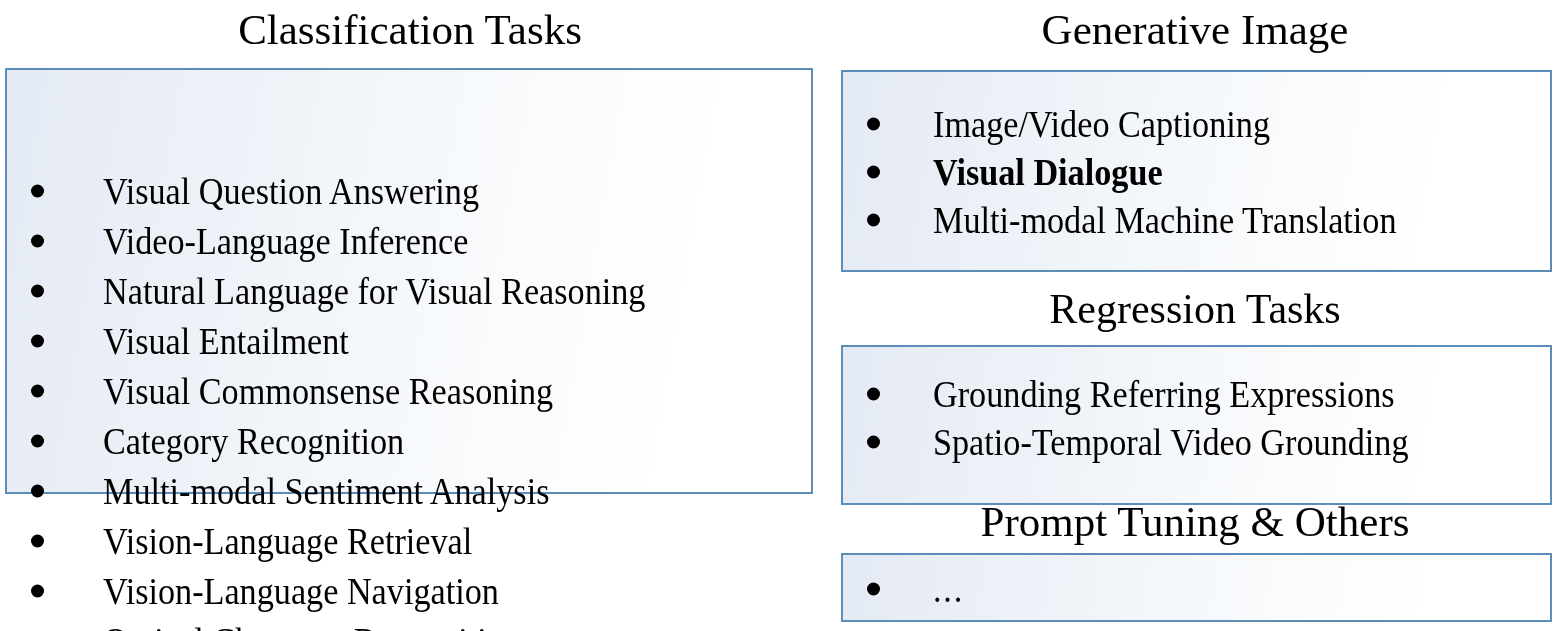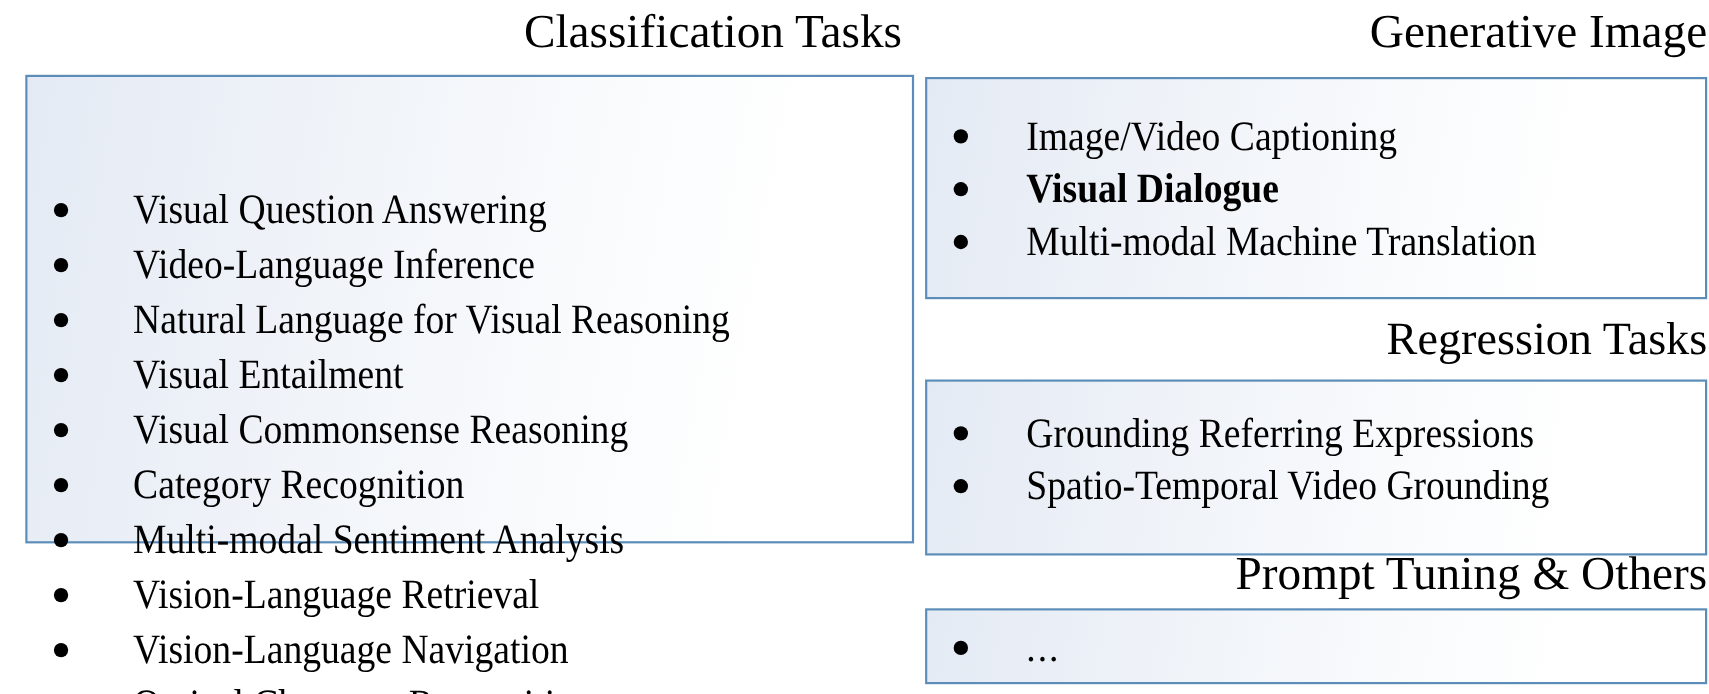--- a/index.html
+++ b/index.html
@@ -15,21 +15,21 @@
   #root {
     position: relative;
     width: 1554px;
     height: 631px;
     background: #ffffff;
   }
 
   
   .section-title {
     position: absolute;
-    text-align: right;
+    text-align: center;
     font-family: "Liberation Serif", "DejaVu Serif", serif;
     font-weight: 400;
     color: #000000;
     white-space: nowrap;
     line-height: 1;
   }
 
   
   .task-box {
     position: absolute;
@@ -68,21 +68,21 @@
     transform: translateY(-50%) scaleX(0.9);
     transform-origin: left center;
     color: #000000;
     font-family: "Liberation Serif", "DejaVu Serif", serif;
     white-space: nowrap;
     line-height: 1;
   }
 
   
   #classification-title { left: 0px; top: 8px; width: 820px; font-size: 43px; }
-  #classification-box  { left: 5px; top: 68px; width: 808px; height: 426px; margin-left: 18px; }
+  #classification-box  { left: 5px; top: 68px; width: 808px; height: 426px; }
   .left-list .bullet-dot { left: 24px; }
   .left-list .item-label { left: 96px; font-size: 38px; }
 
   
   #generative-title { left: 838px; top: 8px; width: 714px; font-size: 43px; }
   #generative-box   { left: 841px; top: 70px; width: 711px; height: 202px; }
 
   #regression-title { left: 838px; top: 288px; width: 714px; font-size: 42px; }
   #regression-box   { left: 841px; top: 345px; width: 711px; height: 160px; }
 

